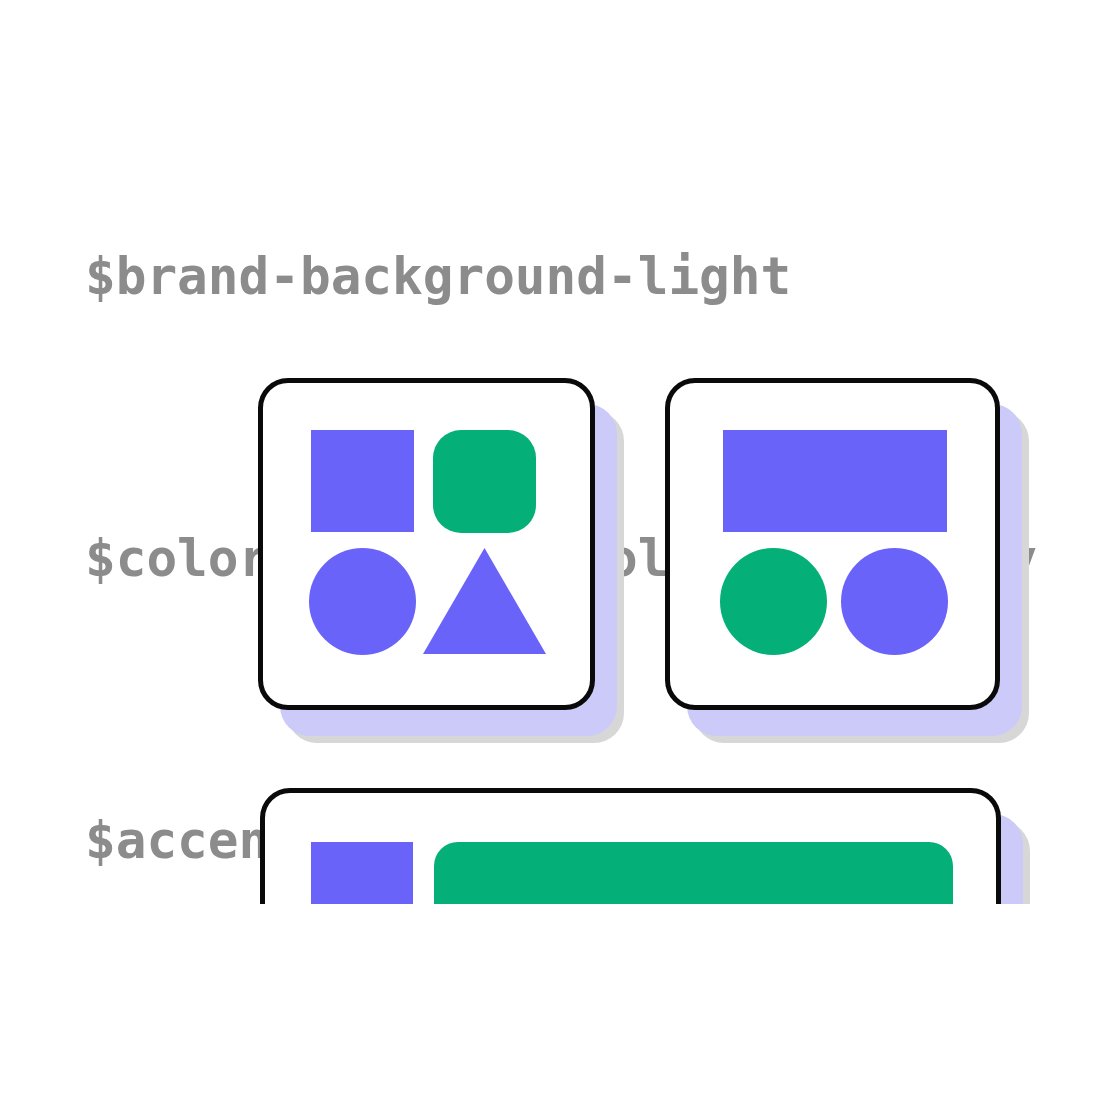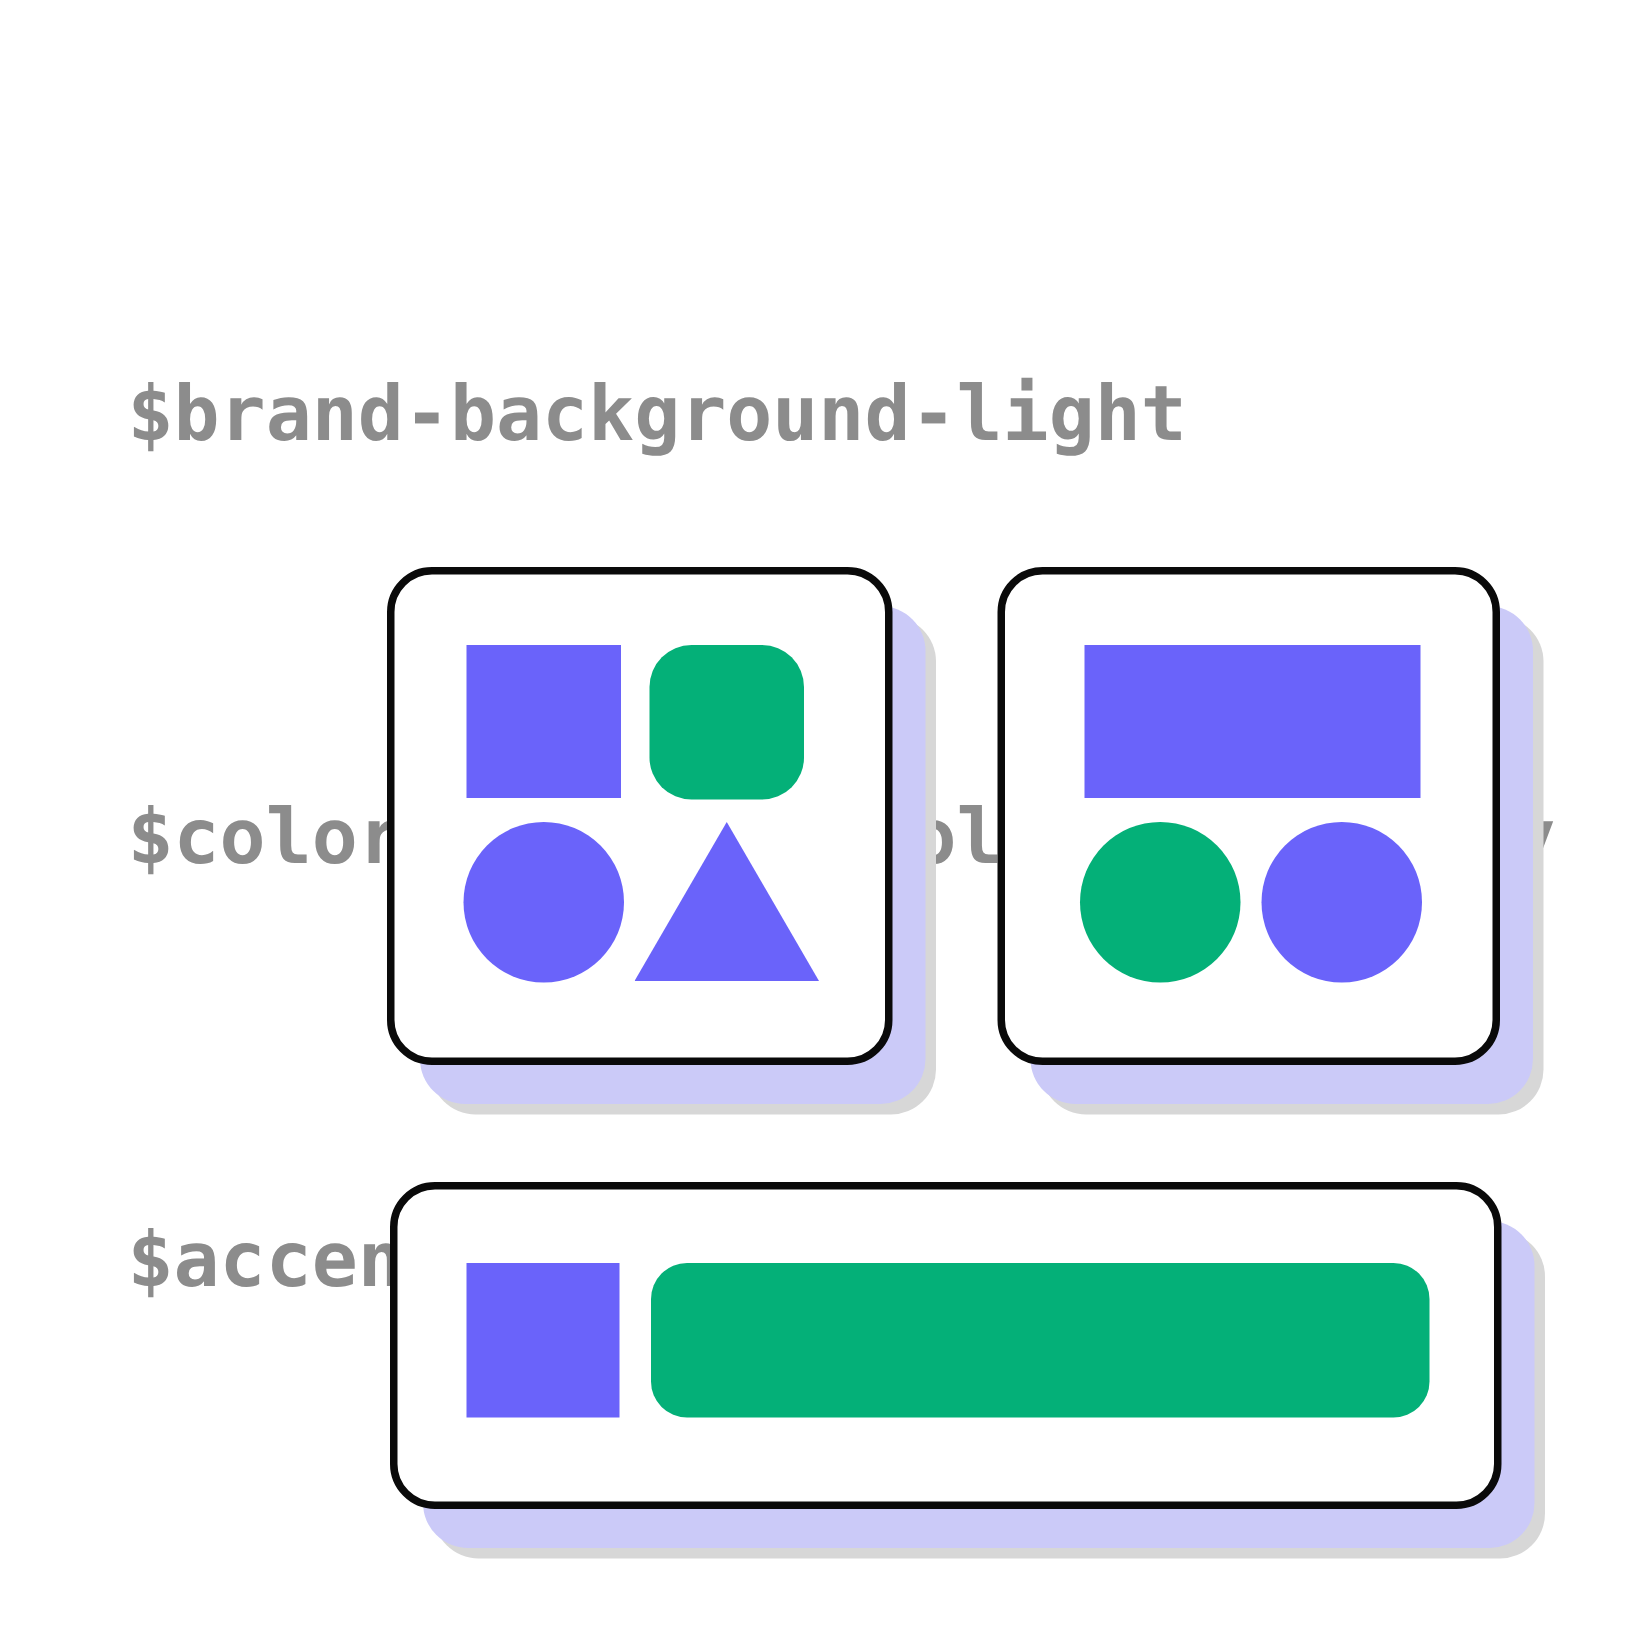--- a/index.html
+++ b/index.html
@@ -10,21 +10,21 @@
     --card_border:#0a0a0a;
     --card_bg:#ffffff;
     --text:#8c8c8c;
     --background:#ffffff;
   }
   html,body{margin:0;padding:0;}
   body{background:var(--background);font-family:"DejaVu Sans Mono","Liberation Mono",monospace;}
   .stage{
     position:relative;
     width:1101px;
-    height:1100px;
+    height:904px;
     background:var(--background);
     overflow:hidden;
   }
   
   .tokens{
     position:absolute;
     left:85px;
     top:42px;
     font-weight:bold;
     font-size:51px;

